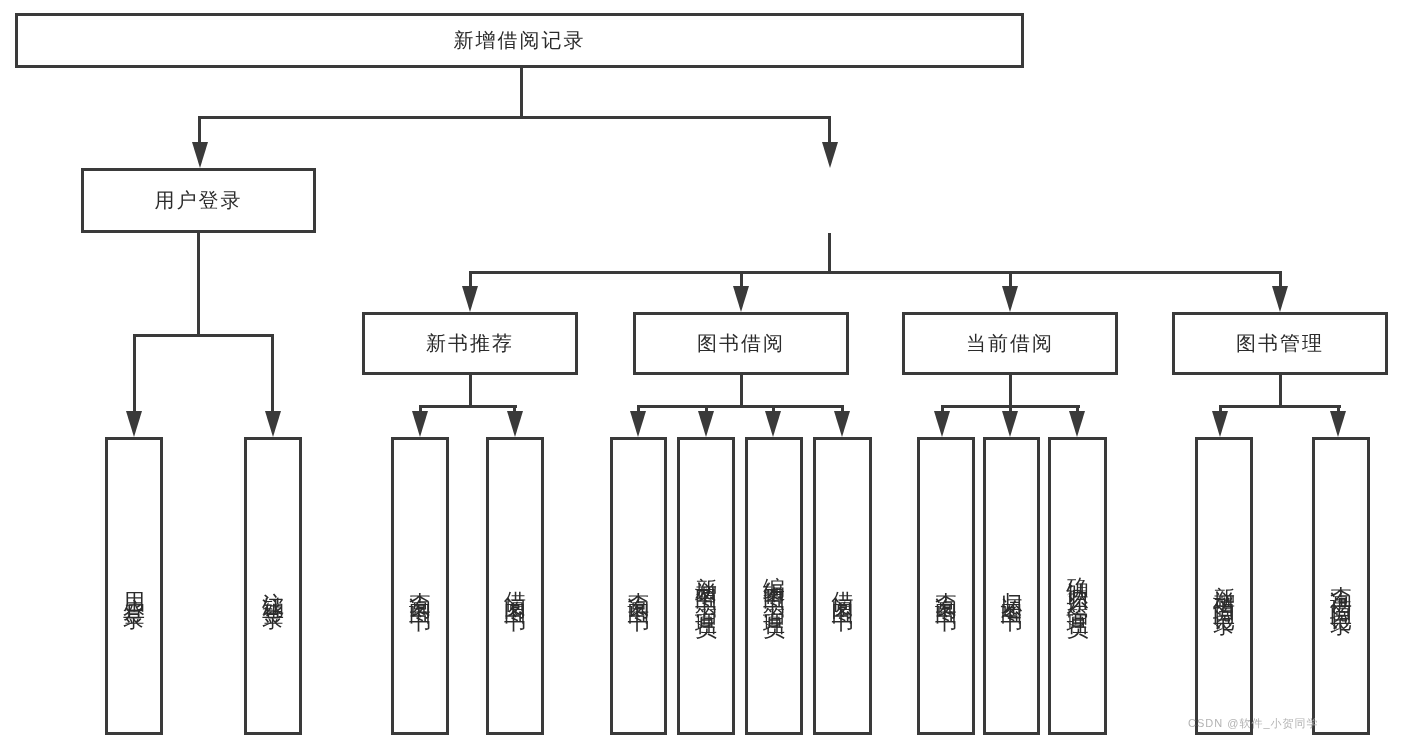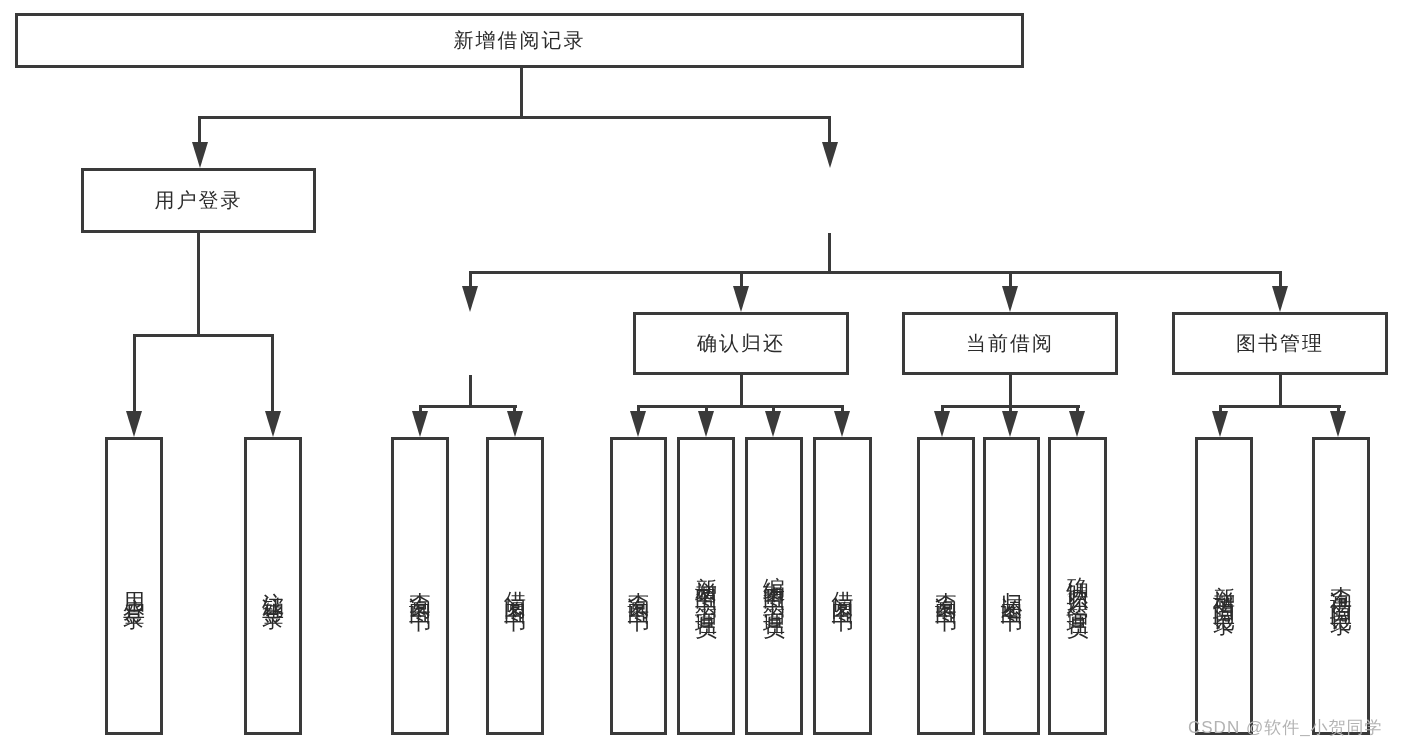--- a/index.html
+++ b/index.html
@@ -19,21 +19,21 @@
   }
   .vl{position:absolute;width:3px;background:#3a3a3a;}
   .hl{position:absolute;height:3px;background:#3a3a3a;}
   .ar{
     position:absolute;width:0;height:0;
     border-left:8px solid transparent;border-right:8px solid transparent;
     border-top:26px solid #3a3a3a;
   }
   .watermark{
     position:absolute;left:1188px;top:716px;z-index:10;
-    font-size:17px;letter-spacing:1px;color:#b3b3b3;white-space:nowrap;
+    font-size:11px;letter-spacing:1px;color:#b3b3b3;white-space:nowrap;
   }
 </style>
 </head>
 <body>
 
 <div id="stage">
 
   <div class="node" style="left:15px;top:13px;width:1009px;height:55px;">新增借阅记录</div>
 
   <div class="vl" style="left:520px;top:68px;height:50px;"></div>
@@ -56,21 +56,22 @@
   <div class="hl" style="left:469px;top:271px;width:812px;"></div>
   <div class="vl" style="left:469px;top:271px;height:17px;"></div>
   <div class="ar" style="left:462px;top:286px;"></div>
   <div class="vl" style="left:740px;top:271px;height:17px;"></div>
   <div class="ar" style="left:733px;top:286px;"></div>
   <div class="vl" style="left:1009px;top:271px;height:17px;"></div>
   <div class="ar" style="left:1002px;top:286px;"></div>
   <div class="vl" style="left:1279px;top:271px;height:17px;"></div>
   <div class="ar" style="left:1272px;top:286px;"></div>
 
-  <div class="node" style="left:633px;top:312px;width:216px;height:63px;">确认归还</div>
+  <div class="node" style="left:362px;top:312px;width:216px;height:63px;">新书推荐</div>
+  <div class="node" style="left:633px;top:312px;width:216px;height:63px;">图书借阅</div>
   <div class="node" style="left:902px;top:312px;width:216px;height:63px;">当前借阅</div>
   <div class="node" style="left:1172px;top:312px;width:216px;height:63px;">图书管理</div>
 
   <div class="vl" style="left:469px;top:375px;height:33px;"></div>
   <div class="hl" style="left:419px;top:405px;width:98px;"></div>
   <div class="vl" style="left:419px;top:405px;height:9px;"></div>
   <div class="ar" style="left:412px;top:411px;"></div>
   <div class="vl" style="left:513px;top:405px;height:9px;"></div>
   <div class="ar" style="left:507px;top:411px;"></div>
 

